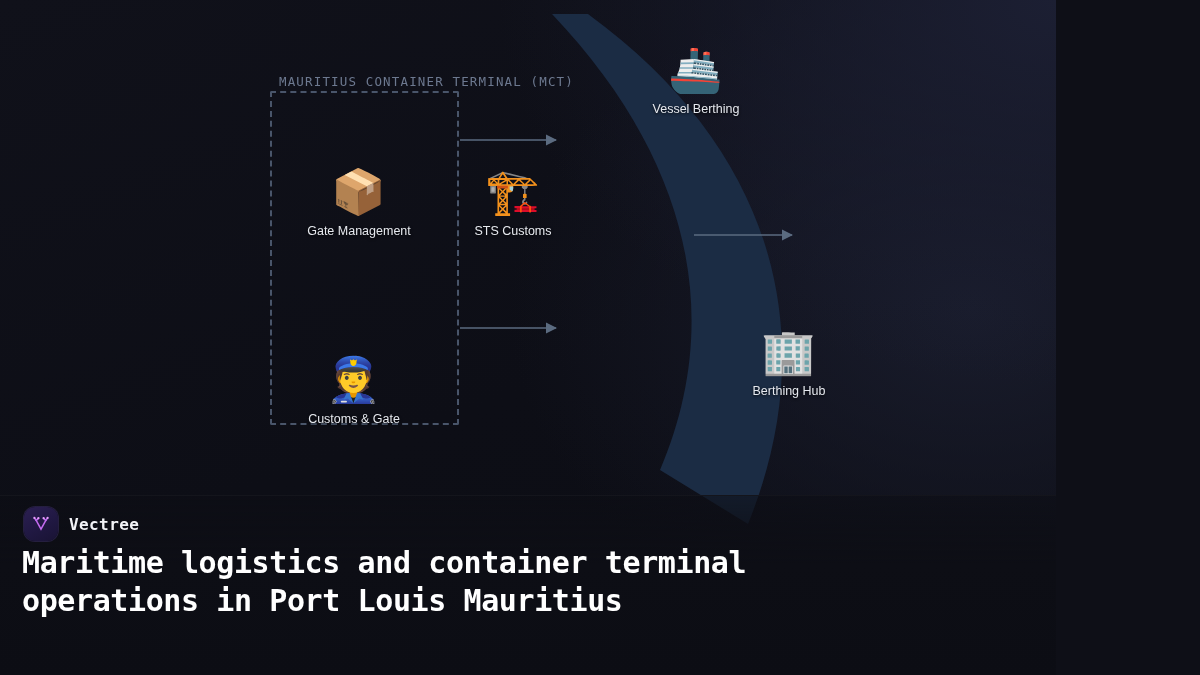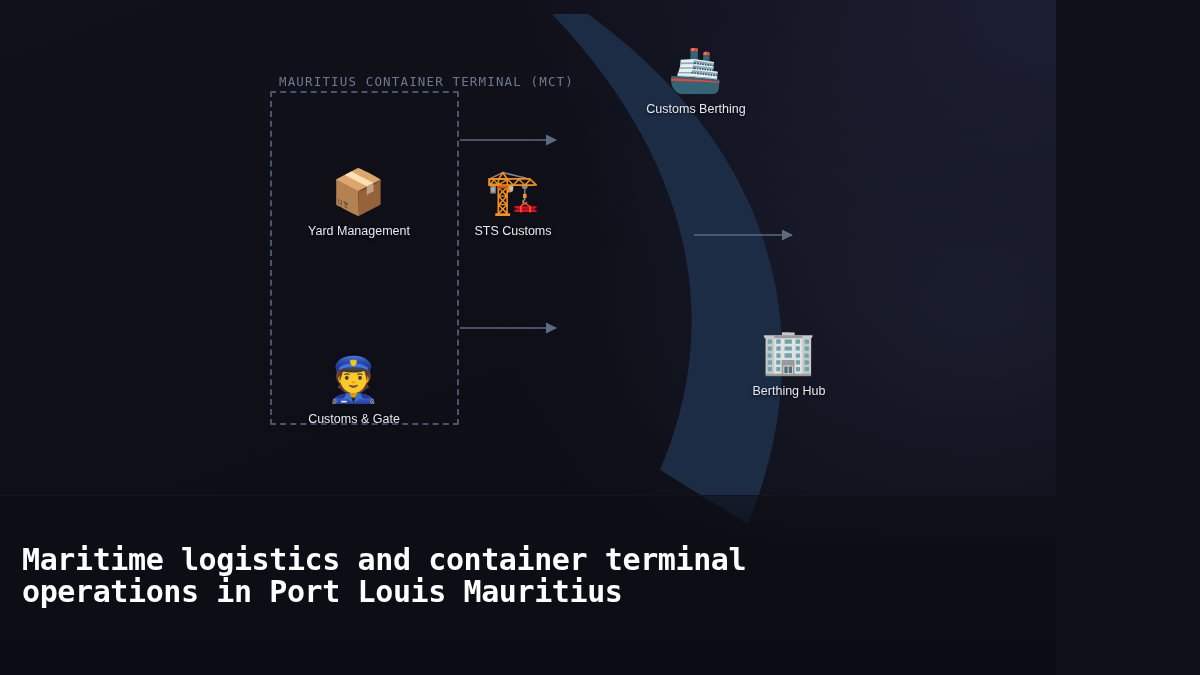--- a/index.html
+++ b/index.html
@@ -87,21 +87,21 @@
   #brandName {
     font-family:"DejaVu Sans Mono", monospace;
     font-size:16px; font-weight:bold;
     color:#f2f3f7; letter-spacing:.4px;
   }
   #headline {
     position:absolute; left:22px; top:48px; width:880px;
     font-family:"DejaVu Sans Mono", monospace;
     font-weight:bold;
     font-size:30px;
-    line-height:32px;
+    line-height:38px;
     letter-spacing:-0.4px;
     color:#ffffff;
   }
   #url {
     position:absolute; right:24px; bottom:21px;
     font-family:"DejaVu Sans Mono", monospace;
     font-size:12.5px;
     color:#565e72;
     letter-spacing:.2px;
   }
@@ -128,46 +128,66 @@
       </defs>
       <g stroke="#5b6b80" stroke-width="1.6" fill="none" marker-end="url(#ah)">
         <path d="M 460 140 L 556 140"></path>
         <path d="M 460 328 L 556 328"></path>
         <path d="M 694 235 L 792 235"></path>
       </g>
     </svg>
 
     <div class="node" style="left:284px; top:166px;">
       <span class="glyph">📦</span>
-      <span class="caption">Yard Management</span>
+      <span class="caption">Gate Management</span>
     </div>
 
     <div class="node" style="left:438px; top:166px;">
       <span class="glyph">🏗️</span>
       <span class="caption">STS Customs</span>
     </div>
 
     <div class="node" style="left:279px; top:354px;">
       <span class="glyph">👮</span>
       <span class="caption">Customs &amp; Gate</span>
     </div>
 
     <div class="node" style="left:621px; top:44px;">
       <span class="glyph">🚢</span>
-      <span class="caption">Customs Berthing</span>
+      <span class="caption">Vessel Berthing</span>
     </div>
 
     <div class="node" style="left:714px; top:326px;">
       <span class="glyph">🏢</span>
       <span class="caption">Berthing Hub</span>
     </div>
 
   </div>
 
   <div id="footer">
 
+    <div id="brand">
+      <div id="logo">
+        <svg width="22" height="22" viewBox="0 0 22 22">
+          <g stroke="#c36bf0" stroke-width="1.5" stroke-linecap="round" fill="none">
+            <path d="M 6.2 7.4 L 11 16.2 L 15.8 7.4"></path>
+            <path d="M 6.2 7.4 L 4.6 5.3"></path>
+            <path d="M 6.2 7.4 L 8.1 5.6"></path>
+            <path d="M 15.8 7.4 L 17.4 5.3"></path>
+            <path d="M 15.8 7.4 L 13.9 5.6"></path>
+          </g>
+          <g fill="#e89bff">
+            <circle cx="4.4" cy="4.9" r="1.15"></circle>
+            <circle cx="8.4" cy="5.2" r="1.15"></circle>
+            <circle cx="17.6" cy="4.9" r="1.15"></circle>
+            <circle cx="13.6" cy="5.2" r="1.15"></circle>
+          </g>
+        </svg>
+      </div>
+      <div id="brandName">Vectree</div>
+    </div>
 
     <div id="headline">Maritime logistics and container terminal operations in Port Louis Mauritius</div>
 
 
   </div>
 
 </div>
 
 </body></html>

